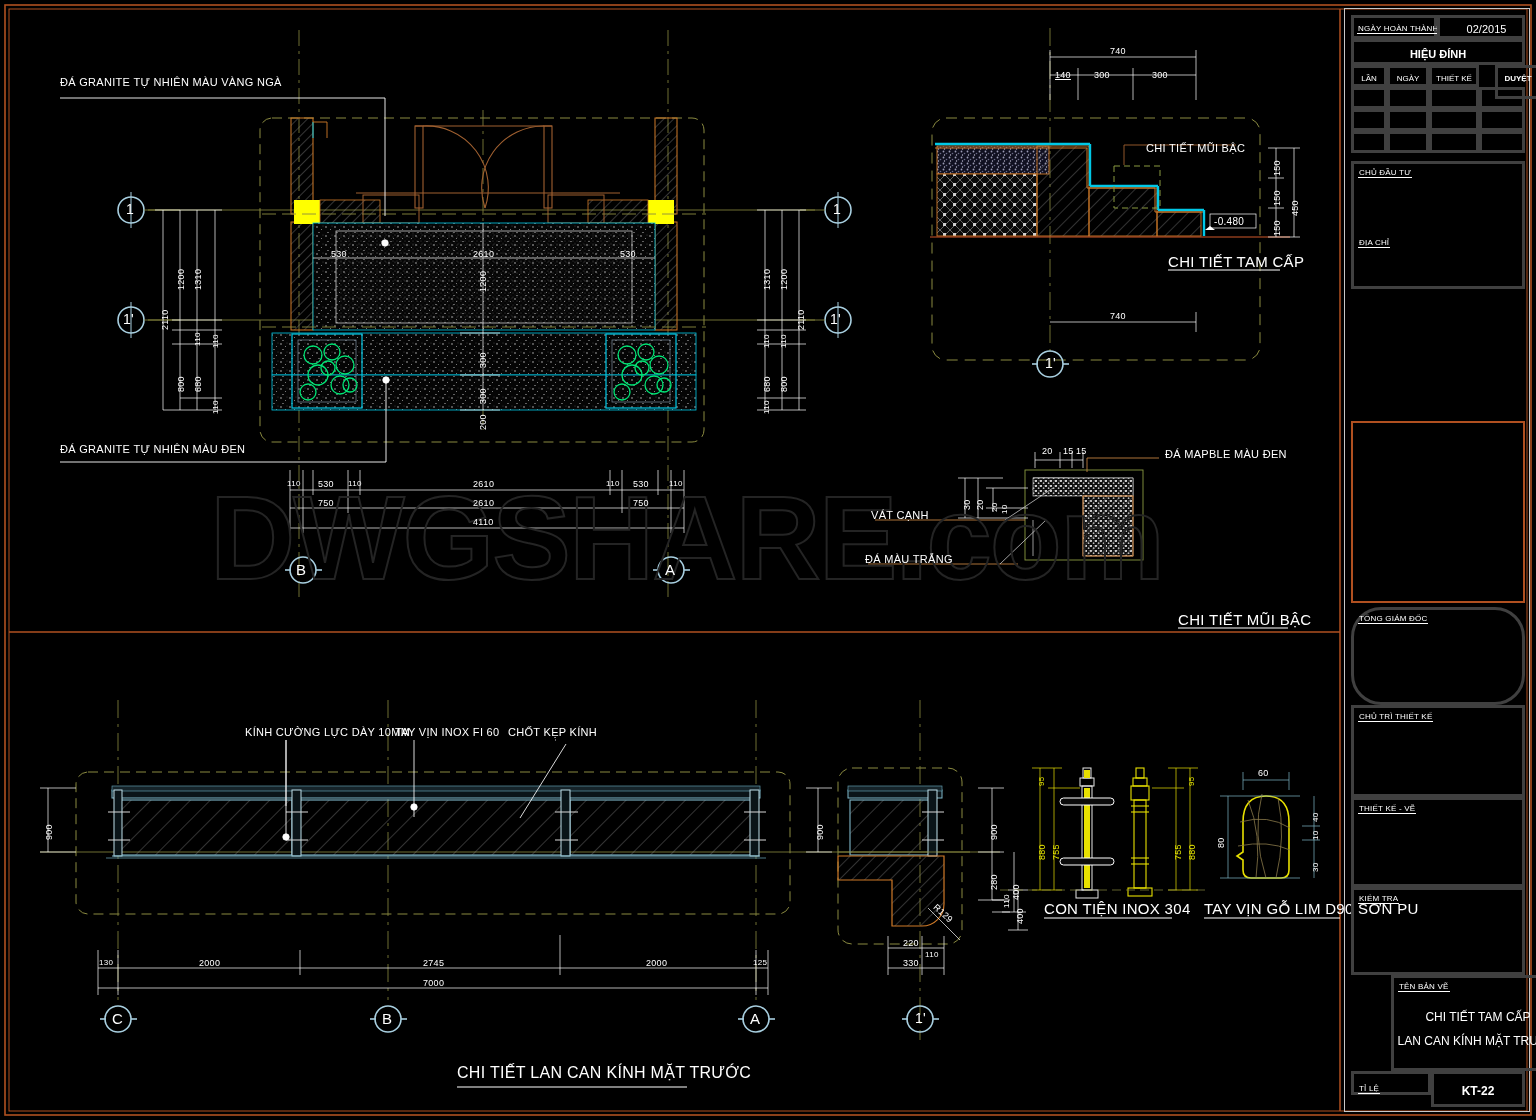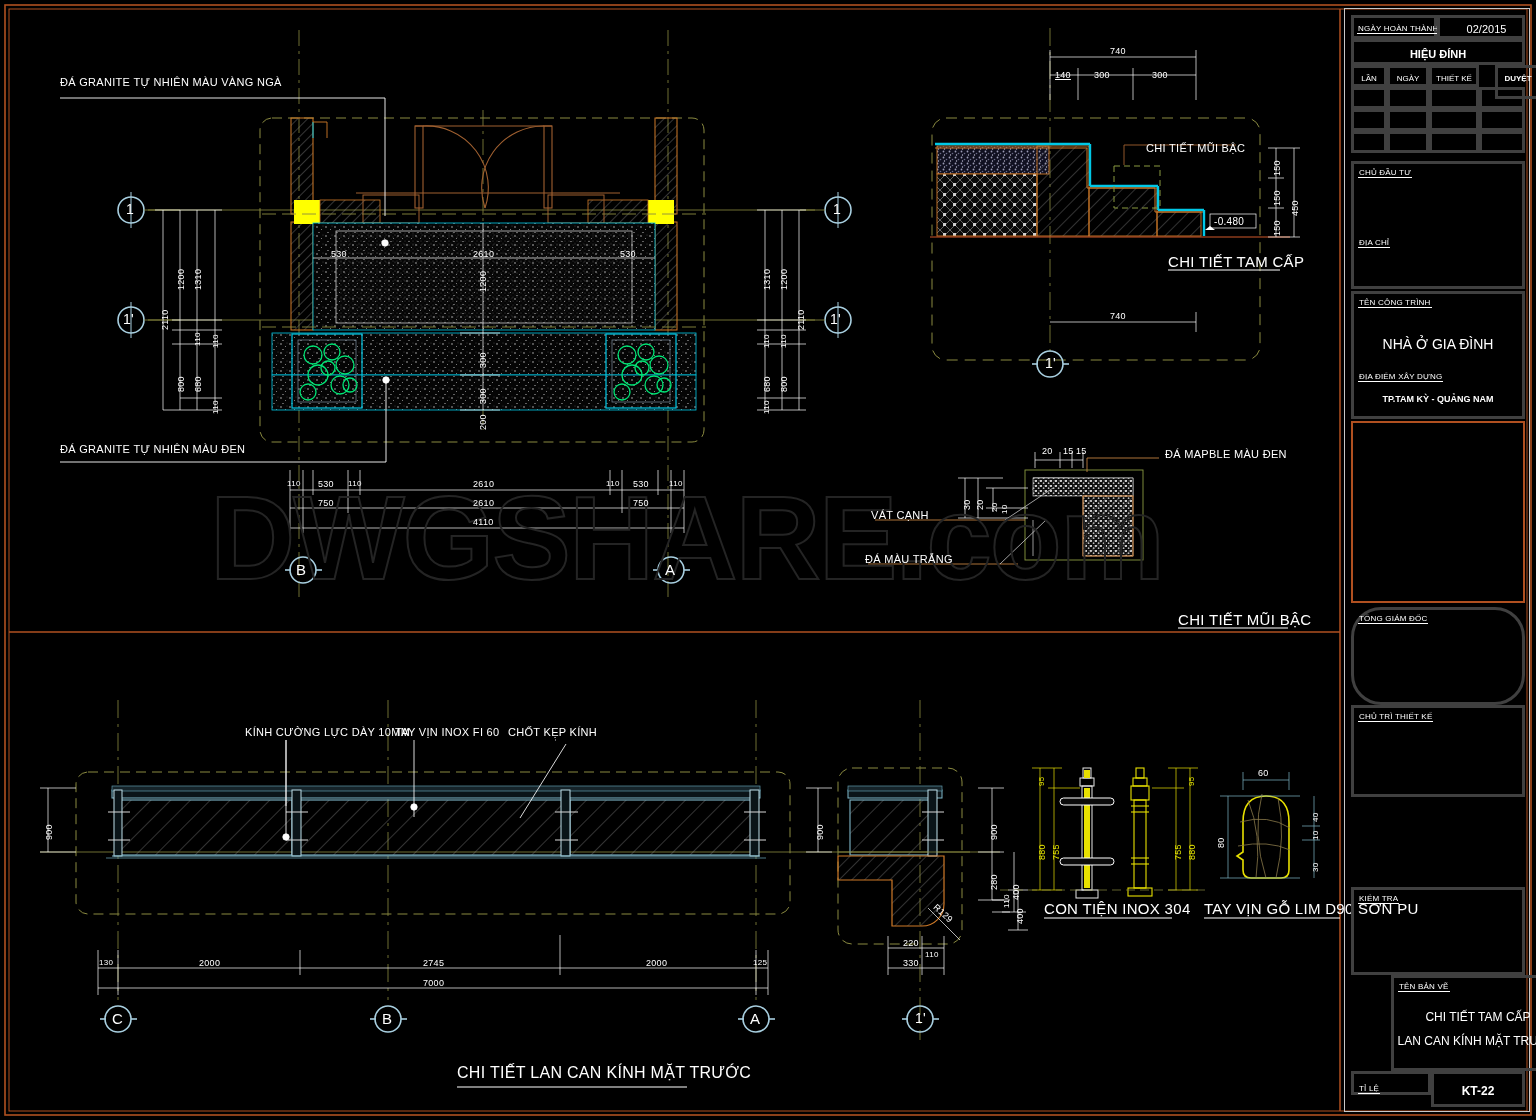--- a/index.html
+++ b/index.html
@@ -749,34 +749,31 @@
     <div class="tbcell" style="left:84px; top:122px; width:50px; height:22px;"></div>
     <div class="tbcell" style="left:134px; top:122px; width:46px; height:22px;"></div>
 
     <div class="tbcell" style="left:6px; top:152px; width:174px; height:128px;">
       <div class="tblab" style="left:4px; top:4px;">CHỦ ĐẦU TƯ</div>
       <div class="tblab" style="left:4px; top:62px;margin-top:12px;">ĐỊA CHỈ</div>
       <div class="tbval" style="top:24px; font-size:10px;"></div>
       <div class="tbval" style="top:86px; font-size:10px;"></div>
     </div>
 
-    <div class="tbcell" style="left:6px; top:282px; width:174px; height:128px;">
-      <div class="tblab" style="left:4px; top:4px;">TÊN CÔNG TRÌNH</div>
-      <div class="tbval" style="top:42px; font-size:14px;">NHÀ Ở GIA ĐÌNH</div>
-      <div class="tblab" style="left:4px; top:78px;">ĐỊA ĐIỂM XÂY DỰNG</div>
-      <div class="tbval" style="top:100px; font-size:9px; font-weight:bold;">TP.TAM KỲ - QUẢNG NAM</div>
-    </div>
 
     <div class="tbcell" style="left:6px; top:412px; width:174px; height:182px; border:2px solid #b05020;"></div>
 
     <div class="tbcell" style="left:6px; top:598px; width:174px; height:98px;border-radius:30px;">
       <div class="tblab" style="left:4px; top:4px;">TỔNG GIÁM ĐỐC</div>
     </div>
     <div class="tbcell" style="left:6px; top:696px; width:174px; height:92px;">
       <div class="tblab" style="left:4px; top:4px;">CHỦ TRÌ THIẾT KẾ</div>
+    </div>
+    <div class="tbcell" style="left:6px; top:788px; width:174px; height:90px;">
+      <div class="tblab" style="left:4px; top:4px;">THIẾT KẾ - VẼ</div>
     </div>
     <div class="tbcell" style="left:6px; top:878px; width:174px; height:88px;">
       <div class="tblab" style="left:4px; top:4px;">KIỂM TRA</div>
     </div>
 
     <div class="tbcell" style="left:6px; top:966px; width:174px; height:96px;margin-left:40px;">
       <div class="tblab" style="left:4px; top:4px;">TÊN BẢN VẼ</div>
       <div class="tbval" style="top:32px; font-size:12px;">CHI TIẾT TAM CẤP</div>
       <div class="tbval" style="top:56px; font-size:12px;">LAN CAN KÍNH MẶT TRƯỚC</div>
     </div>

